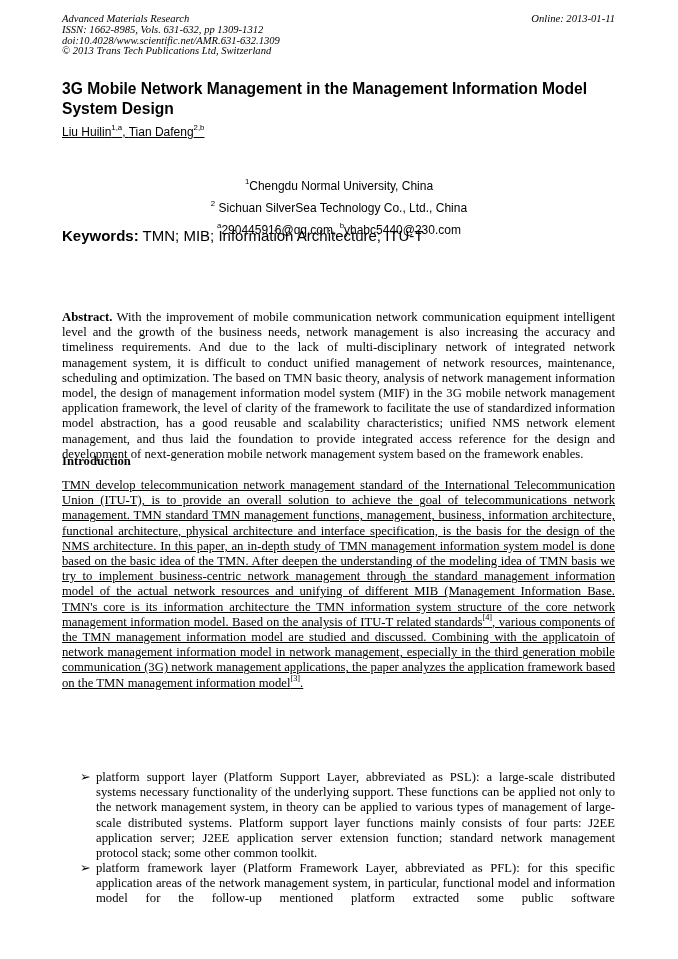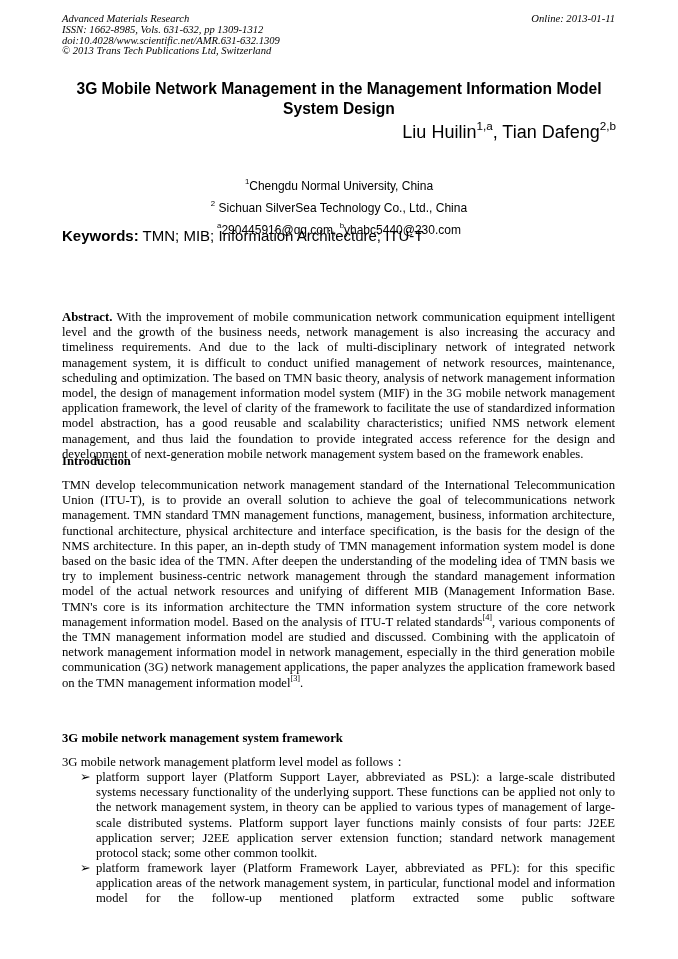--- a/index.html
+++ b/index.html
@@ -1,21 +1,21 @@
 <!DOCTYPE html>
 <html><head>
   <meta charset="utf-8">
   <style>
     html, body { margin: 0; padding: 0; background: #ffffff; }
     body { width: 678px; height: 959px; position: relative; overflow: hidden; color: #000; }
     .page { position: absolute; left: 0; top: 0; width: 678px; height: 861px; }
     .hdr-left { position: absolute; left: 62px; top: 14px; font-family: "Liberation Serif", serif; font-style: italic; font-size: 10.6px; line-height: 10.8px; }
     .hdr-right { position: absolute; right: 63px; top: 14px; font-family: "Liberation Serif", serif; font-style: italic; font-size: 10.6px; line-height: 10.8px; text-align: left; }
-    .title { position: absolute; left: 62px; width: 554px; top: 79px; text-align: center; font-family: "Liberation Sans", sans-serif; font-weight: bold; font-size: 15.6px; line-height: 20px; }
-    .authors { position: absolute; left: 62px; width: 554px; top: 123px; text-align: right; font-family: "Liberation Sans", sans-serif; font-size: 18px; line-height: 18px; }
+    .title { position: absolute; left: 62px; width: 554px; top: 79px; text-align: left; font-family: "Liberation Sans", sans-serif; font-weight: bold; font-size: 15.6px; line-height: 20px; }
+    .authors { position: absolute; left: 62px; width: 554px; top: 123px; text-align: left; font-family: "Liberation Sans", sans-serif; font-size: 12px; line-height: 18px; text-decoration: underline; }
     .affil { position: absolute; left: 62px; width: 554px; text-align: center; font-family: "Liberation Sans", sans-serif; font-size: 12px; line-height: 14px; margin-top: 30px; }
     sup { font-size: 0.65em; line-height: 0; position: relative; top: -0.1em; vertical-align: super; }
     .keywords { position: absolute; left: 62px; top: 229px; font-family: "Liberation Sans", sans-serif; font-size: 15px; line-height: 14px; }
     .keywords b { font-weight: bold; }
     .para { position: absolute; left: 62px; width: 553px; font-family: "Liberation Serif", serif; font-size: 12.7px; line-height: 15.2px; text-align: justify; }
     .para.last-left { text-align-last: left; }
     .heading { position: absolute; left: 62px; font-family: "Liberation Serif", serif; font-weight: bold; font-size: 12.7px; line-height: 15px; text-align: center; }
     .bullet { position: absolute; left: 80px; width: 535px; font-family: "Liberation Serif", serif; font-size: 12.7px; line-height: 15.2px; }
     .bullet .mark { position: absolute; left: 0; top: 0; width: 14px; }
     .bullet .btext { margin-left: 16px; text-align: justify; display: block; }
@@ -52,27 +52,25 @@
   <div class="keywords">
     <b>Keywords:</b><span> TMN; MIB; Information Architecture; ITU-T</span>
   </div>
 
   <div class="para last-left" style="top:264px;margin-top:46px;">
     <b>Abstract.</b><span> With the improvement of mobile communication network communication equipment intelligent level and the growth of the business needs, network management is also increasing the accuracy and timeliness requirements. And due to the lack of multi-disciplinary network of integrated network management system, it is difficult to conduct unified management of network resources, maintenance, scheduling and optimization. The based on TMN basic theory, analysis of network management information model, the design of management information model system (MIF) in the 3G mobile network management application framework, the level of clarity of the framework to facilitate the use of standardized information model abstraction, has a good reusable and scalability characteristics; unified NMS network element management, and thus laid the foundation to provide integrated access reference for the design and development of next-generation mobile network management system based on the framework enables.</span>
   </div>
 
   <div class="heading" style="top:454px;">Introduction</div>
 
-  <div class="para last-left" style="top:478px;">
+  <div class="para last-left" style="top:478px;text-decoration:underline;">
     <span>TMN develop telecommunication network management standard of the International Telecommunication Union (ITU-T), is to provide an overall solution to achieve the goal of telecommunications network management. TMN standard TMN management functions, management, business, information architecture, functional architecture, physical architecture and interface specification, is the basis for the design of the NMS architecture. In this paper, an in-depth study of TMN management information system model is done based on the basic idea of the TMN. After deepen the understanding of the modeling idea of TMN basis we try to implement business-centric network management through the standard management information model of the actual network resources and unifying of different MIB (Management Information Base. TMN's core is its information architecture the TMN information system structure of the core network management information model. Based on the analysis of ITU-T related standards</span><sup>[4]</sup><span>, various components of the TMN management information model are studied and discussed. Combining with the applicatoin of network management information model in network management, especially in the third generation mobile communication (3G) network management applications, the paper analyzes the application framework based on the TMN management information model</span><sup>[3]</sup><span>.</span>
   </div>
 
-  <div class="heading" style="top:731px;">3G mobile network management system framework</div>
 
-  <div class="para" style="top:755px; text-align:left;">3G mobile network management platform level model as follows：</div>
 
   <div class="bullet" style="top:770px;">
     <span class="mark">➢</span>
     <span class="btext" style="text-align-last:left;">platform support layer (Platform Support Layer, abbreviated as PSL): a large-scale distributed systems necessary functionality of the underlying support. These functions can be applied not only to the network management system, in theory can be applied to various types of management of large-scale distributed systems. Platform support layer functions mainly consists of four parts: J2EE application server; J2EE application server extension function; standard network management protocol stack; some other common toolkit.</span>
   </div>
 
   <div class="bullet" style="top:861px;">
     <span class="mark">➢</span>
     <span class="btext" style="text-align-last:justify;">platform framework layer (Platform Framework Layer, abbreviated as PFL): for this specific application areas of the network management system, in particular, functional model and information model for the follow-up mentioned platform extracted some public software</span>
   </div>

